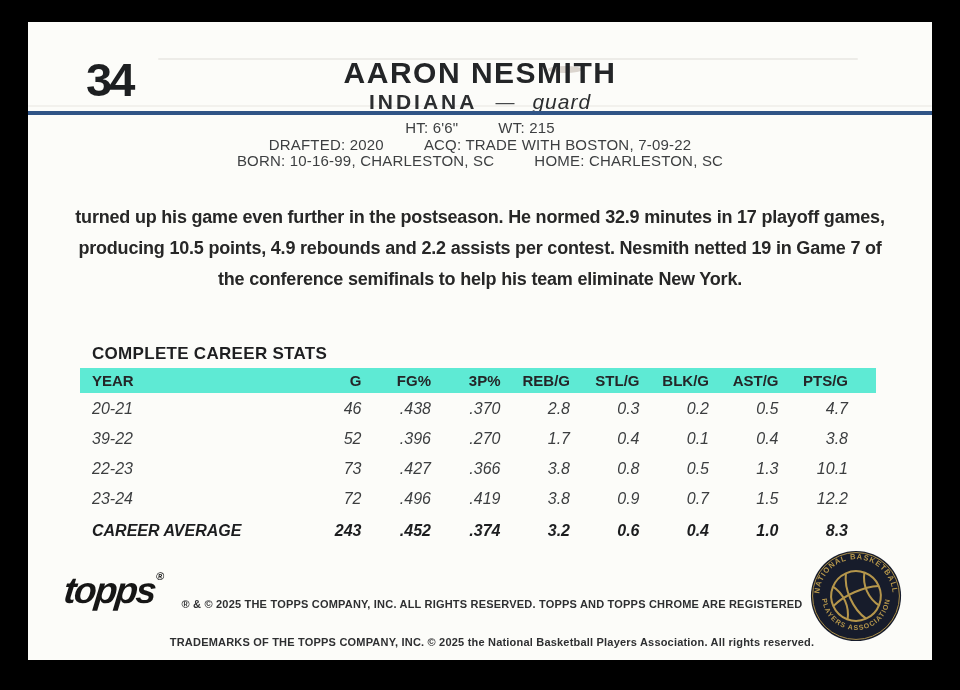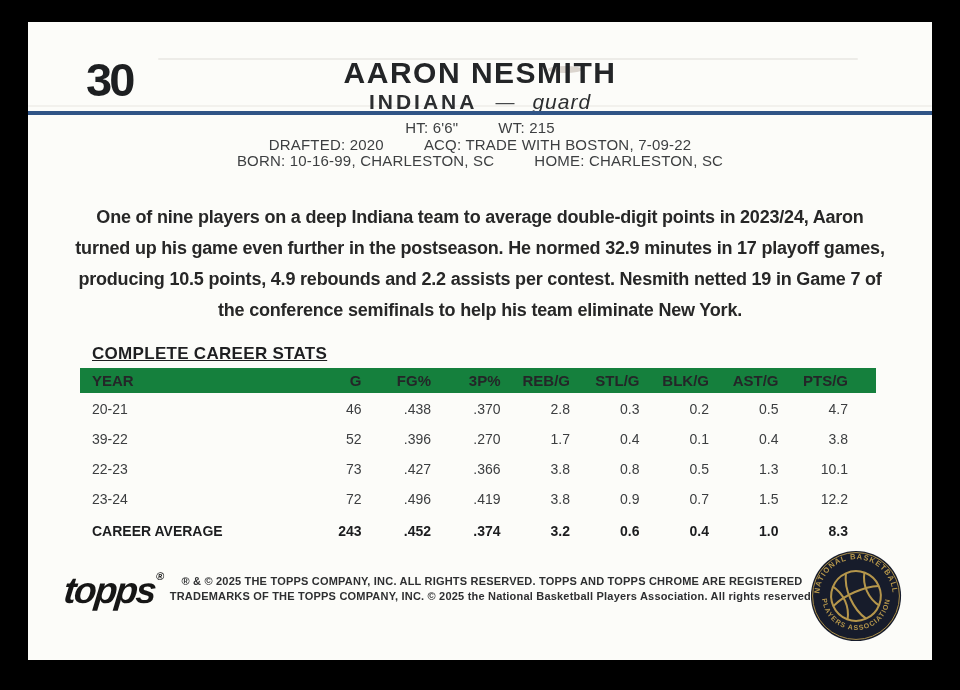--- a/index.html
+++ b/index.html
@@ -45,64 +45,64 @@
   
   .summary{position:absolute;left:0;top:180px;width:100%;text-align:center;}
   .summary .line{
     white-space:nowrap;font-size:18px;font-weight:bold;letter-spacing:-0.2px;
     color:#272727;line-height:31px;
   }
 
   
   .stats-title{
     position:absolute;left:64px;top:322px;
-    font-size:17px;font-weight:800;letter-spacing:0.3px;color:#1e1f21;text-decoration:underline;
+    font-size:17px;font-weight:800;letter-spacing:0.3px;color:#1e1f21;
   }
   .thead,.trow{
     display:grid;grid-template-columns:200px repeat(8,1fr);
     box-sizing:border-box;padding:0 28px 0 12px;align-items:center;
   }
   .thead{
     position:absolute;left:52px;top:346px;width:796px;height:25px;
-    background:#15803d;
+    background:#5eead4;
   }
   .th{font-size:15px;font-weight:800;color:#242628;text-align:right;}
   .th.year{text-align:left;}
   .tbody{position:absolute;left:52px;top:372px;width:796px;}
   .trow{height:30px;}
-  .td{font-size:14px;color:#3c3e40;text-align:right;}
+  .td{font-size:16px;color:#3c3e40;text-align:right;font-style:italic;}
   .td.year{text-align:left;}
   .trow.career{height:33px;}
   .trow.career .td{font-weight:800;color:#1c1d1f;}
 
   
   .topps-logo{
     position:absolute;left:36px;top:548px;
     font-size:37px;font-weight:800;font-style:italic;letter-spacing:-2px;
     color:#161616;transform:skewX(-6deg);
   }
   .topps-logo .reg{font-size:11px;font-style:normal;vertical-align:top;letter-spacing:0;}
   .legal{
     position:absolute;left:114px;top:552px;width:700px;text-align:center;
   }
   .legal .line{
-    font-size:11px;font-weight:700;color:#2e2f31;letter-spacing:0.2px;line-height:15px;
+    font-size:11px;font-weight:700;color:#2e2f31;letter-spacing:0.2px;line-height:15px;margin-top:23px;
   }
   .nbpa{position:absolute;left:782px;top:528px;width:92px;height:92px;}
 </style>
 </head>
 <body>
 
 <div class="card">
 
   <div class="artifact a1"></div>
   <div class="artifact a2"></div>
   <div class="artifact a3"></div>
 
-  <div class="card-number">30</div>
+  <div class="card-number">34</div>
   <div class="player-name">AARON NESMITH</div>
   <div class="team-line">
     <span class="team">INDIANA</span>
     <span class="sep">—</span>
     <span class="position">guard</span>
   </div>
   <div class="blue-rule"></div>
 
   <div class="bio">
     <div class="bio-row">
@@ -113,21 +113,20 @@
       <span>DRAFTED: 2020</span>
       <span>ACQ: TRADE WITH BOSTON, 7-09-22</span>
     </div>
     <div class="bio-row">
       <span>BORN: 10-16-99, CHARLESTON, SC</span>
       <span>HOME: CHARLESTON, SC</span>
     </div>
   </div>
 
   <div class="summary">
-    <div class="line">One of nine players on a deep Indiana team to average double-digit points in 2023/24, Aaron</div>
     <div class="line">turned up his game even further in the postseason. He normed 32.9 minutes in 17 playoff games,</div>
     <div class="line">producing 10.5 points, 4.9 rebounds and 2.2 assists per contest. Nesmith netted 19 in Game 7 of</div>
     <div class="line">the conference semifinals to help his team eliminate New York.</div>
   </div>
 
   <div class="stats-title">COMPLETE CAREER STATS</div>
 
   <div class="thead">
     <div class="th year">YEAR</div>
     <div class="th">G</div>

